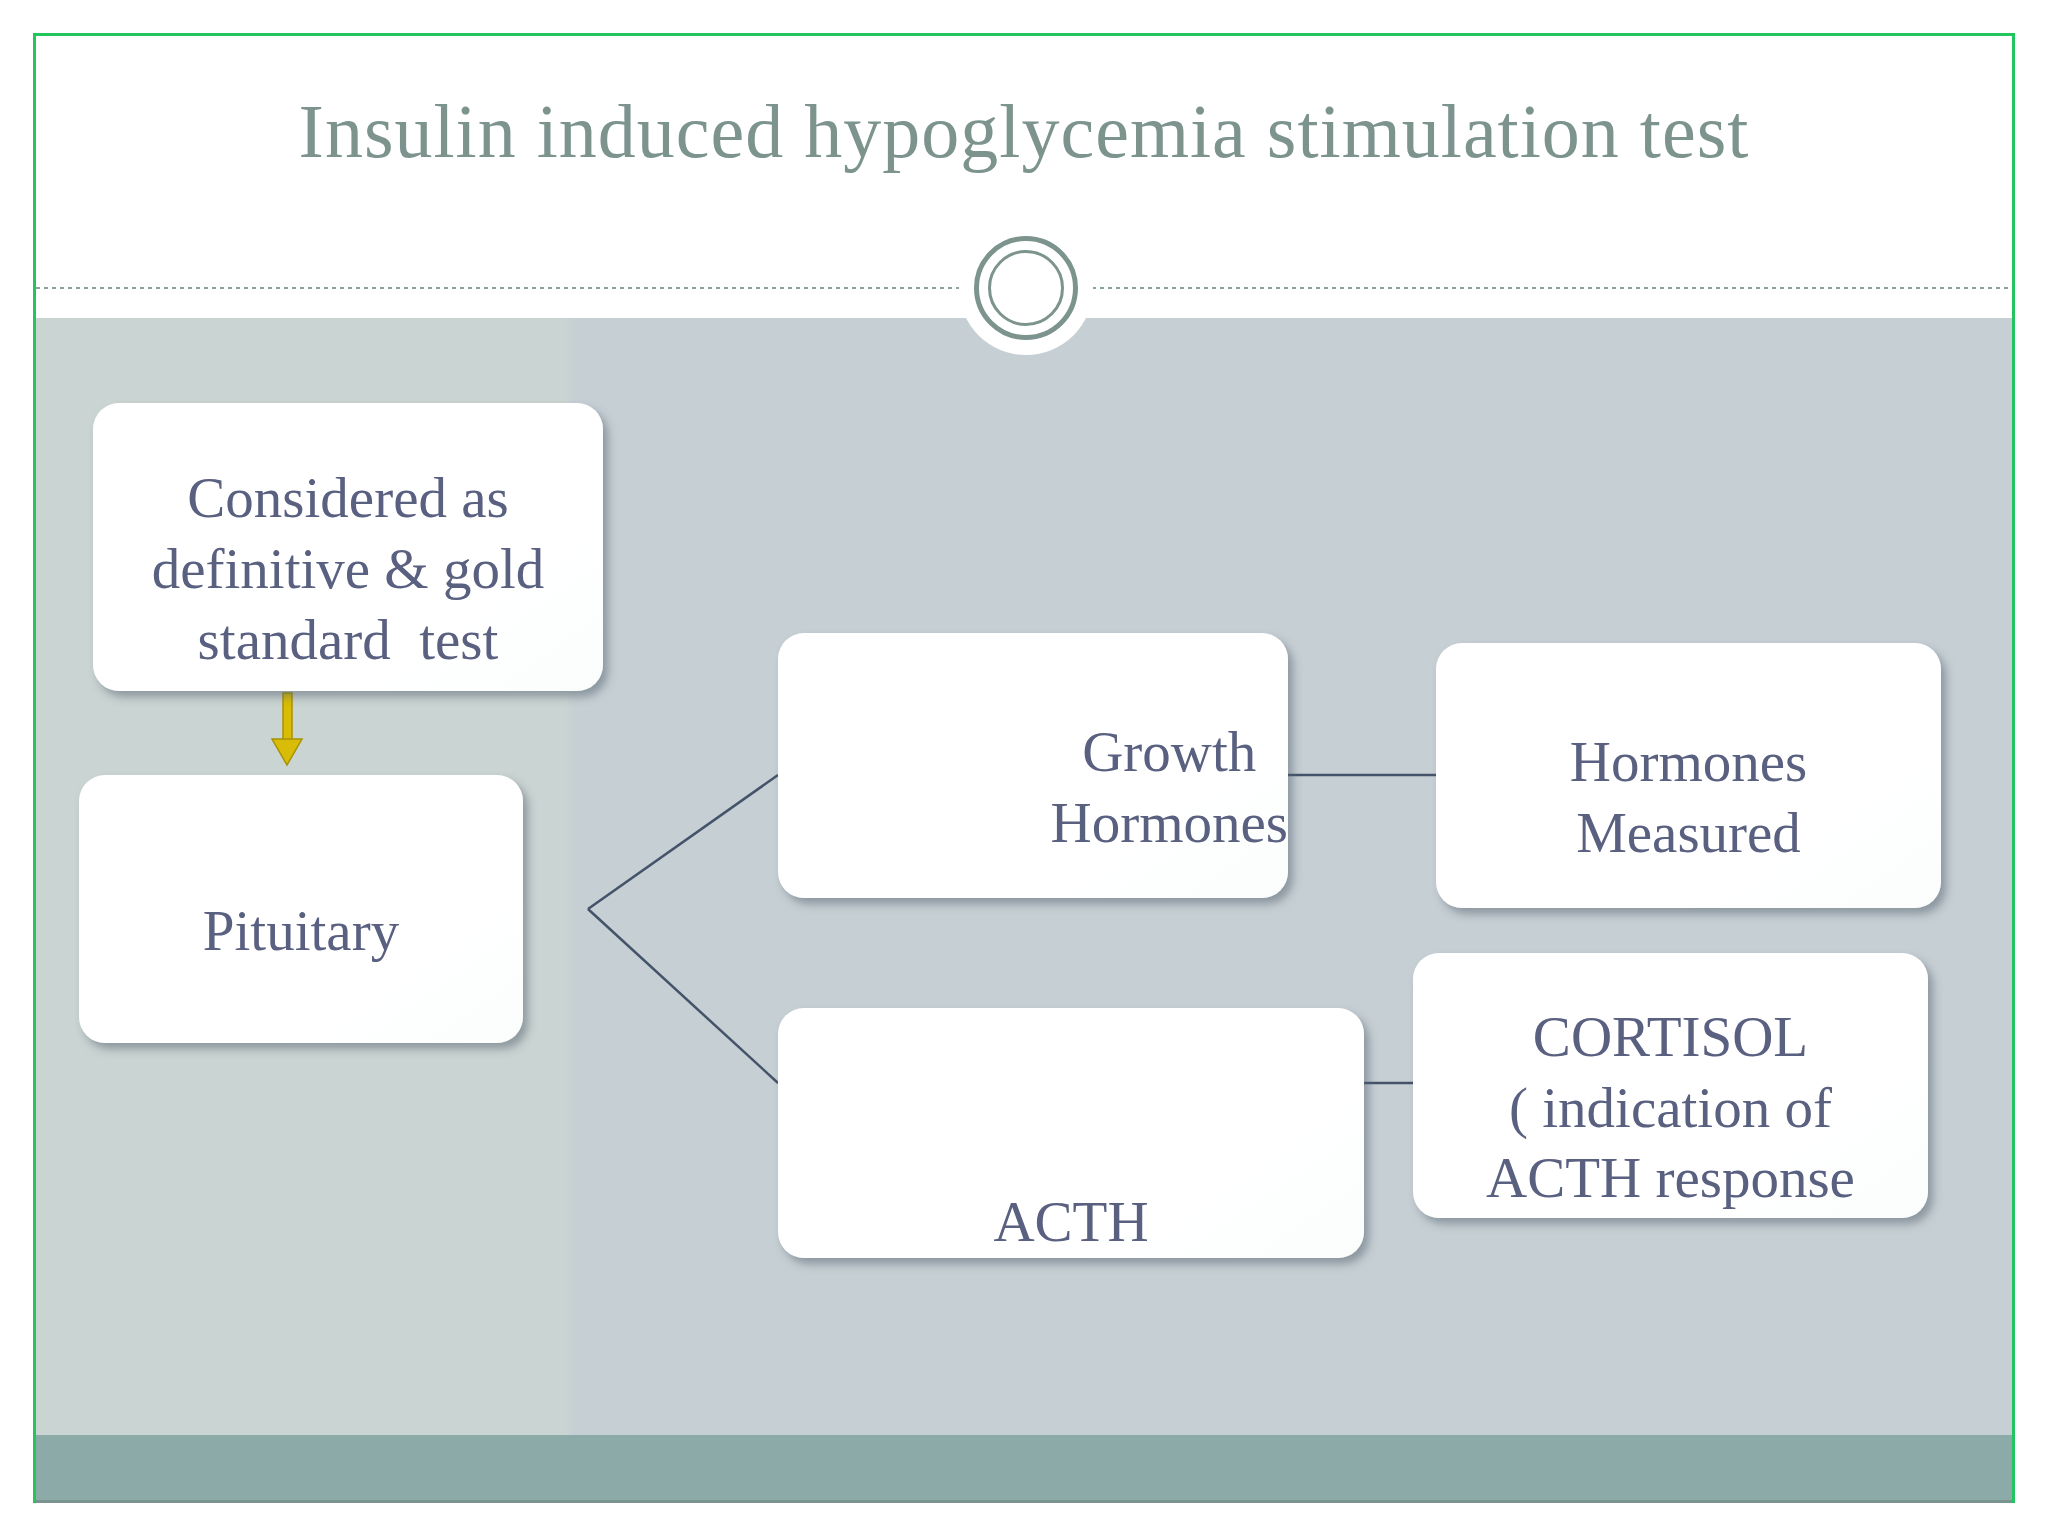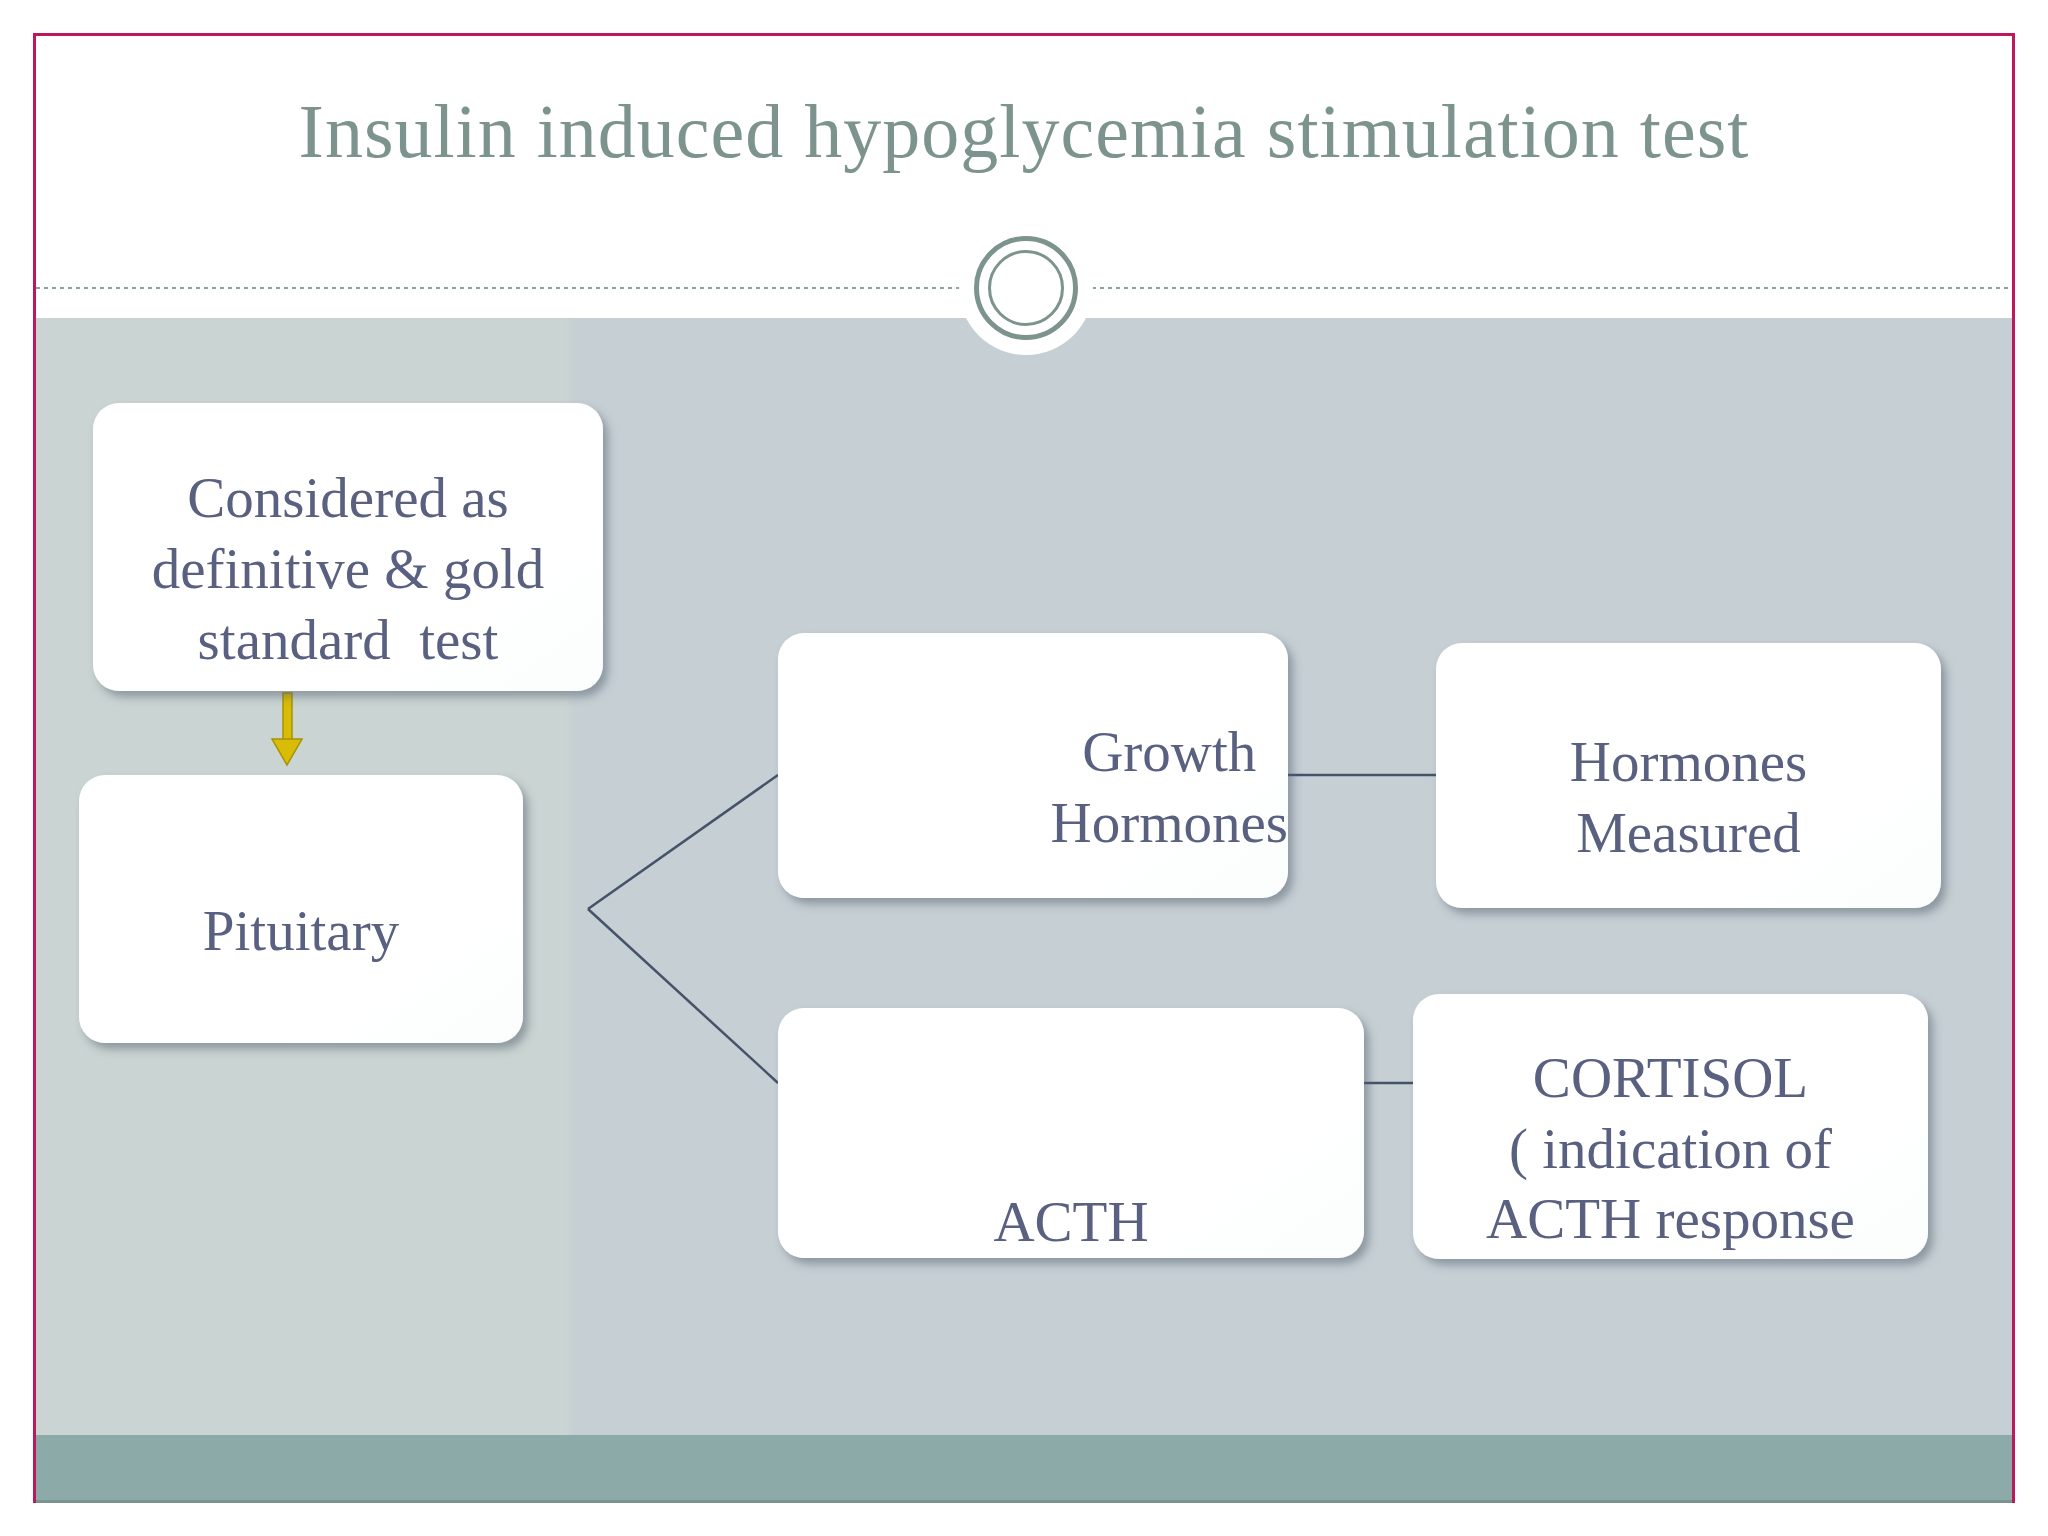--- a/index.html
+++ b/index.html
@@ -9,21 +9,21 @@
     font-family: "Liberation Serif", "DejaVu Serif", serif;
     position: relative;
     overflow: hidden;
   }
 
   
   .slide {
     position: absolute;
     left: 33px; top: 33px;
     width: 1982px; height: 1470px;
-    border: 3px solid #be185d;
+    border: 3px solid #22c55e;
     box-sizing: border-box;
     background: #b91c1c;
   }
   .slide-inner { position: absolute; inset: 0; }
 
   
   .header {
     position: absolute; left: 0; top: 0; right: 0; height: 282px;
     background: #ffffff;
   }
@@ -90,21 +90,21 @@
     line-height: 1.24;
     white-space: pre-wrap;
     margin-top: 45px;
   }
 
   .note-box      { left: 57px;   top: 367px; width: 510px; height: 288px; }
   .root-box      { left: 43px;   top: 739px; width: 444px; height: 268px; }
   .growth-box    { left: 742px;  top: 597px; width: 510px; height: 265px; justify-content: flex-end; }
   .directly-box  { left: 1400px; top: 607px; width: 505px; height: 265px; }
   .acth-box      { left: 742px;  top: 972px; width: 586px; height: 250px; align-items: flex-end; }
-  .cortisol-box  { left: 1377px; top: 958px; width: 515px; height: 265px; }
+  .cortisol-box  { left: 1377px; top: 917px; width: 515px; height: 265px; }
 
   
   .connector-layer {
     position: absolute; left: 0; top: 0;
     width: 1982px; height: 1470px;
     pointer-events: none;
   }
 </style>
 </head>
 <body>

